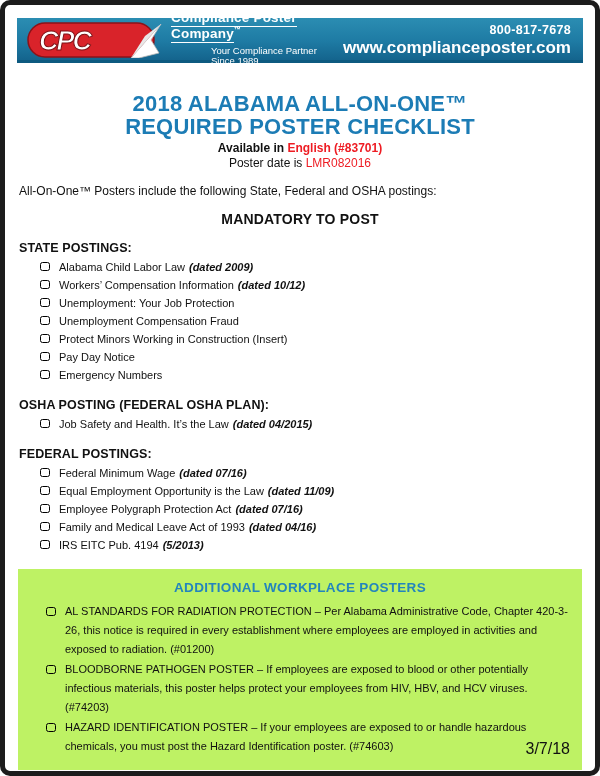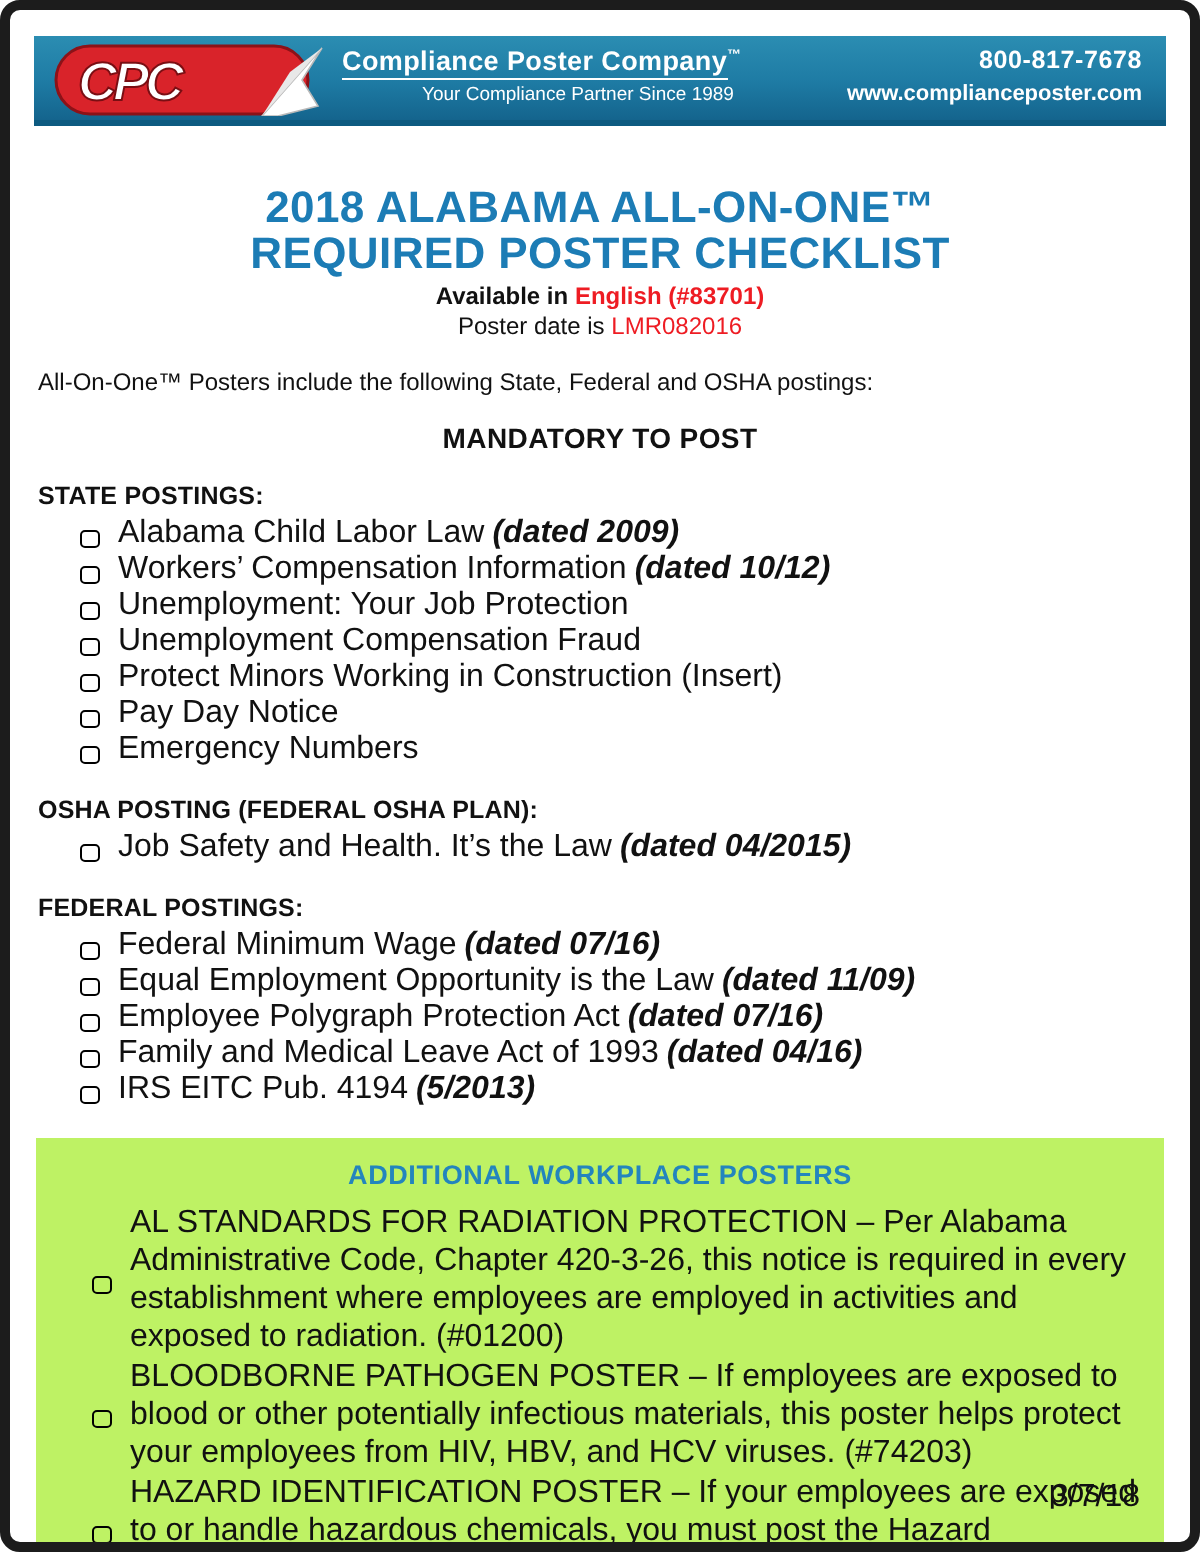--- a/index.html
+++ b/index.html
@@ -30,39 +30,39 @@
   .logo { width: 136px; height: 48px; flex: 0 0 auto; margin-top: 13px; }
   .brand { margin-left: 8px; line-height: 1.1; }
   .brand-name {
     color: #fff; font-weight: bold; font-size: 13.5px; letter-spacing: 0.2px;
   }
   .brand-name .nm { border-bottom: 1.5px solid #fff; padding-bottom: 1px; }
   .brand-name sup { font-size: 7px; vertical-align: super; }
   .tagline { color: #fff; font-size: 9.5px; margin-top: 4px; margin-left: 40px; }
   .contact { margin-left: auto; text-align: right; color: #fff; font-weight: bold; line-height: 17px; }
   .contact .phone { font-size: 12.5px; letter-spacing: 0.3px; }
-  .contact .site  { font-size: 11px; }
+  .contact .site  { font-size: 17px; }
   
   .title-block { text-align: center; margin-top: 29px; }
   .title-line {
     color: #1c7cb5; font-size: 22px; font-weight: bold; line-height: 23px; letter-spacing: 0.2px;
   }
   .avail-line { margin-top: 3px; font-size: 12px; font-weight: bold; line-height: 15px; }
   .avail-line .red { color: #ee1c23; }
   .pdate-line { font-size: 12px; line-height: 15px; }
   .pdate-line .red { color: #ee1c23; }
   
   .content { padding: 0 9px; }
   .intro { margin-top: 13px; font-size: 12px; padding-left: 5px; }
   .mandatory { text-align: center; font-weight: bold; font-size: 14px; margin-top: 13px; letter-spacing: 0.2px; }
   .section-heading { font-weight: bold; font-size: 12.5px; margin-top: 14px; padding-left: 5px; letter-spacing: 0.1px; }
   ul.check-list { list-style: none; margin-top: 3px; }
   ul.check-list li {
-    display: flex; align-items: center;
-    padding-left: 26px; font-size: 16px; line-height: 18px;
+    display: flex; align-items: flex-start;
+    padding-left: 26px; font-size: 11px; line-height: 18px;
   }
   .chk {
     flex: 0 0 auto;
     width: 10px; height: 9px;
     border: 1.6px solid #000; border-radius: 2.5px;
     margin: 4px 9px 0 0;
   }
   .item-date { font-weight: bold; font-style: italic; margin-left: 4px; white-space: nowrap; }
   
   .add-box {

